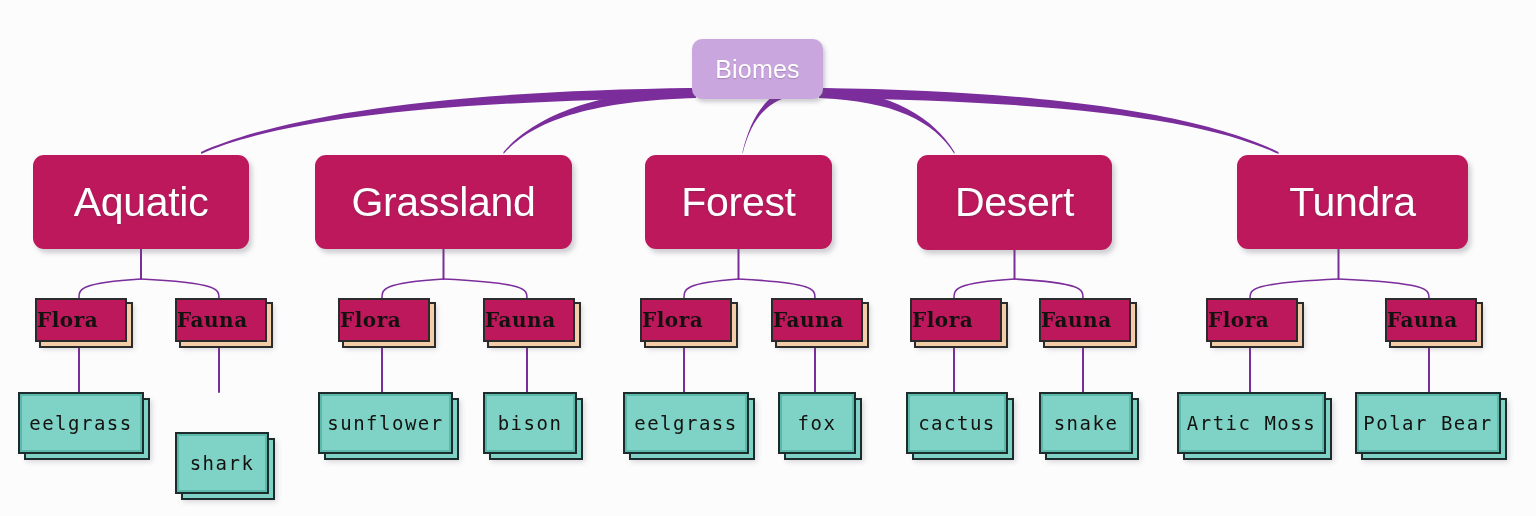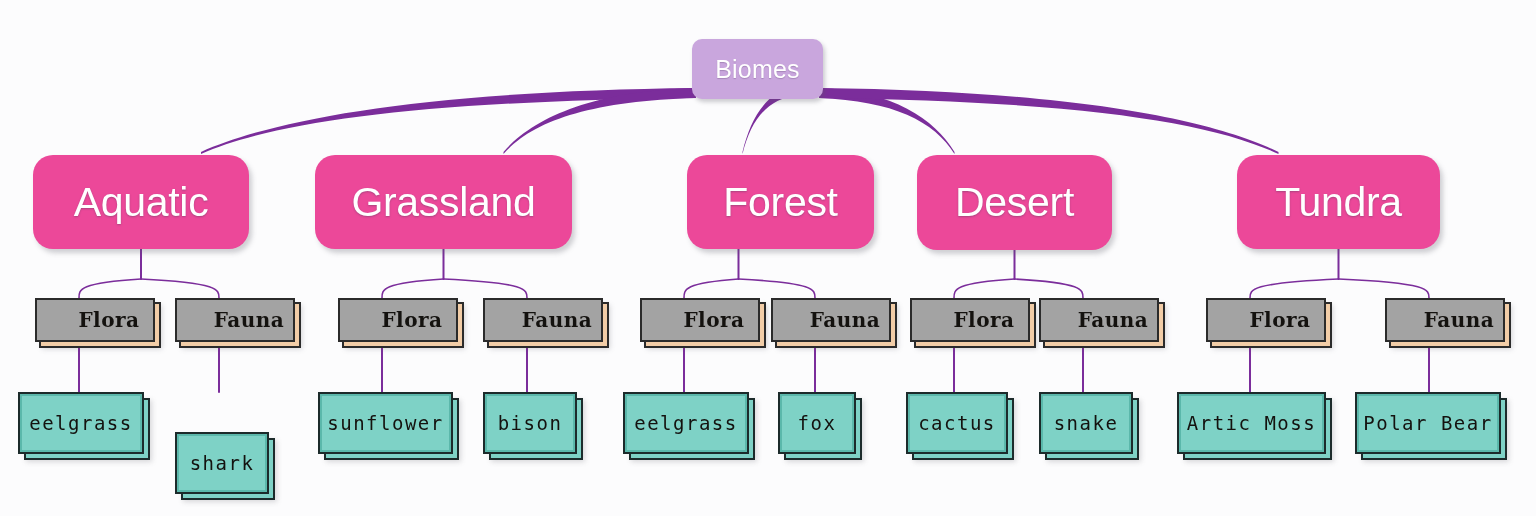--- a/index.html
+++ b/index.html
@@ -40,49 +40,47 @@
     font-size: 25px;
     font-weight: 400;
     letter-spacing: 0.2px;
     text-shadow: 0 1px 1px rgba(60,40,80,0.25);
     white-space: nowrap;
   }
 
   
   .biome-node {
     position: absolute;
-    background: #ec4899;
-    border-radius: 20px;
+    background: #be185d;
+    border-radius: 11px;
     box-shadow: 3px 4px 5px rgba(90,90,100,0.28);
     display: flex;
     align-items: center;
     justify-content: center;
     z-index: 5;
   }
   .biome-label {
     color: #ffffff;
     font-size: 41px;
     font-weight: 400;
     letter-spacing: -0.3px;
     text-shadow: 0 1px 2px rgba(50,60,80,0.35);
     white-space: nowrap;
   }
 
   
   .ff-node {
     position: absolute;
-    background: #a3a3a3;
+    background: #be185d;
     border: 2px solid #2b2b2b;
     box-shadow: 5px 5px 0 -1px #f2cda7, 5px 5px 0 1px #2b2b2b,
                 7px 7px 5px rgba(90,90,100,0.25);
     display: flex;
     align-items: center;
-    justify-content: center;
-    z-index: 5;
-    padding-left: 28px;
+    z-index: 5;
   }
   .ff-label {
     color: #14120f;
     font-size: 20px;
     font-weight: 700;
     font-family: "DejaVu Serif", "Liberation Serif", serif;
     letter-spacing: 0.5px;
     white-space: nowrap;
   }
 
@@ -201,21 +199,21 @@
   <div class="ff-node" style="left:483px; top:298px; width:88px; height:40px;">
     <span class="ff-label">Fauna</span>
   </div>
   <div class="leaf-node" style="left:318px; top:392px; width:131px; height:58px;">
     <span class="leaf-label">sunflower</span>
   </div>
   <div class="leaf-node" style="left:483px; top:392px; width:90px; height:58px;">
     <span class="leaf-label">bison</span>
   </div>
 
-  <div class="biome-node" style="left:645px; top:155px; width:187px; height:94px;margin-left:42px;">
+  <div class="biome-node" style="left:645px; top:155px; width:187px; height:94px;">
     <span class="biome-label">Forest</span>
   </div>
   <div class="ff-node" style="left:640px; top:298px; width:88px; height:40px;">
     <span class="ff-label">Flora</span>
   </div>
   <div class="ff-node" style="left:771px; top:298px; width:88px; height:40px;">
     <span class="ff-label">Fauna</span>
   </div>
   <div class="leaf-node" style="left:623px; top:392px; width:122px; height:58px;">
     <span class="leaf-label">eelgrass</span>
@@ -233,21 +231,21 @@
   <div class="ff-node" style="left:1039px; top:298px; width:88px; height:40px;">
     <span class="ff-label">Fauna</span>
   </div>
   <div class="leaf-node" style="left:1039px; top:392px; width:90px; height:58px;">
     <span class="leaf-label">snake</span>
   </div>
   <div class="leaf-node" style="left:906px; top:392px; width:98px; height:58px;">
     <span class="leaf-label">cactus</span>
   </div>
 
-  <div class="biome-node" style="left:1237px; top:155px; width:203px; height:94px;">
+  <div class="biome-node" style="left:1237px; top:155px; width:231px; height:94px;">
     <span class="biome-label">Tundra</span>
   </div>
   <div class="ff-node" style="left:1206px; top:298px; width:88px; height:40px;">
     <span class="ff-label">Flora</span>
   </div>
   <div class="ff-node" style="left:1385px; top:298px; width:88px; height:40px;">
     <span class="ff-label">Fauna</span>
   </div>
   <div class="leaf-node" style="left:1177px; top:392px; width:145px; height:58px;">
     <span class="leaf-label">Artic Moss</span>

